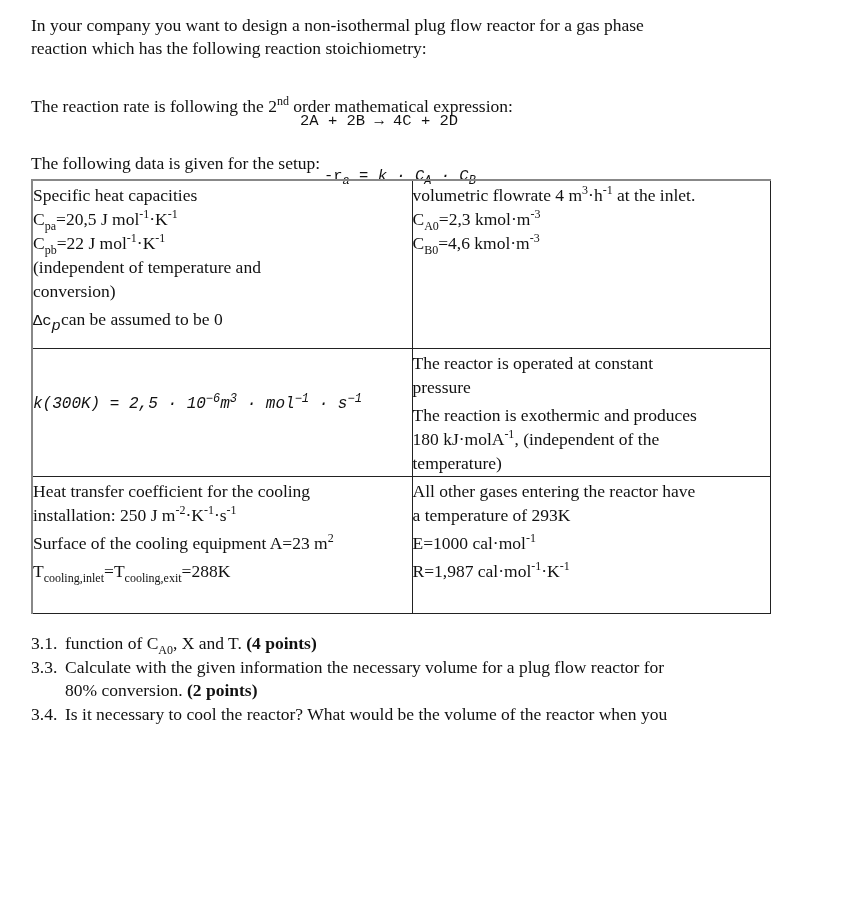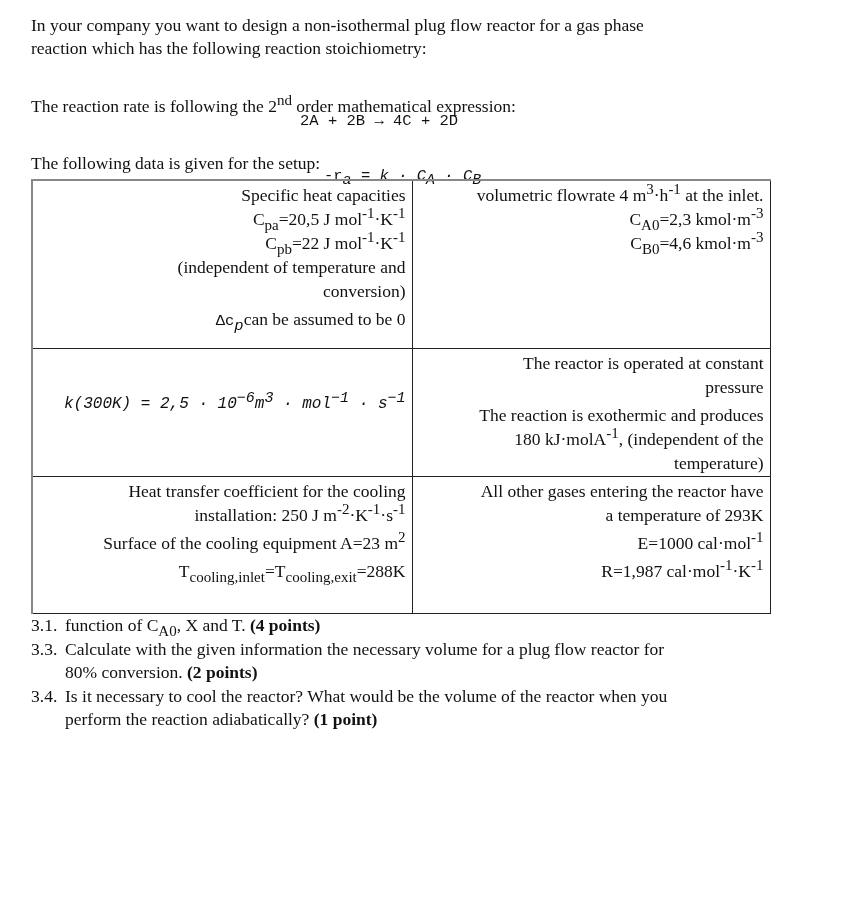--- a/index.html
+++ b/index.html
@@ -10,29 +10,29 @@
   }
   .p { position: absolute; left: 31px; white-space: nowrap; }
   .center { position: absolute; white-space: nowrap; }
   .math { font-family: Liberation Mono, monospace; font-style: italic; font-size: 15.5px; margin-top: 41px; }
   .math .up { font-style: normal; }
   table.data {
     position: absolute; left: 31px; top: 179px; width: 738px;
     border-collapse: collapse; table-layout: fixed;
   }
   table.data td {
-    border: 1.5px solid #222; vertical-align: top; text-align: right;
-    padding: 2px 6px 0 20px; font-size: 17.5px; line-height: 24px;
+    border: 1.5px solid #222; vertical-align: top; text-align: left;
+    padding: 2px 6px 0 0; font-size: 17.5px; line-height: 24px;
   }
   table.data tr:first-child td { border-top: 2px solid #888; }
   table.data tr td:first-child { border-left: 2px solid #888; }
   td .line { display: block; }
   td .gap { display: block; height: 4px; }
-  sup, sub { font-size: 15px; line-height: 0; }
-  .questions { position: absolute; left: 31px; top: 614px; width: 720px; }
+  sup, sub { font-size: 12px; line-height: 0; }
+  .questions { position: absolute; left: 31px; top: 632px; width: 720px; }
   .q { position: relative; padding-left: 34px; line-height: 23.5px; }
   .q .num { position: absolute; left: 0; top: 0; }
   b { font-weight: bold; }
 </style>
 </head>
 <body>
 
 <div class="p" style="top:14px;">In your company you want to design a non-isothermal plug flow reactor for a gas phase</div>
 <div class="p" style="top:37px;">reaction which has the following reaction stoichiometry:</div>
 
@@ -112,15 +112,14 @@
     <div><span>function of C</span><sub>A0</sub><span>, X and T. </span><b>(4 points)</b></div>
   </div>
   <div class="q">
     <span class="num">3.3.</span>
     <div>Calculate with the given information the necessary volume for a plug flow reactor for</div>
     <div><span>80% conversion. </span><b>(2 points)</b></div>
   </div>
   <div class="q">
     <span class="num">3.4.</span>
     <div>Is it necessary to cool the reactor? What would be the volume of the reactor when you</div>
-    <div><span>perform the reaction adiabatically? </span><b>(1 point)</b></div>
   </div>
 </div>
 
 </body></html>

